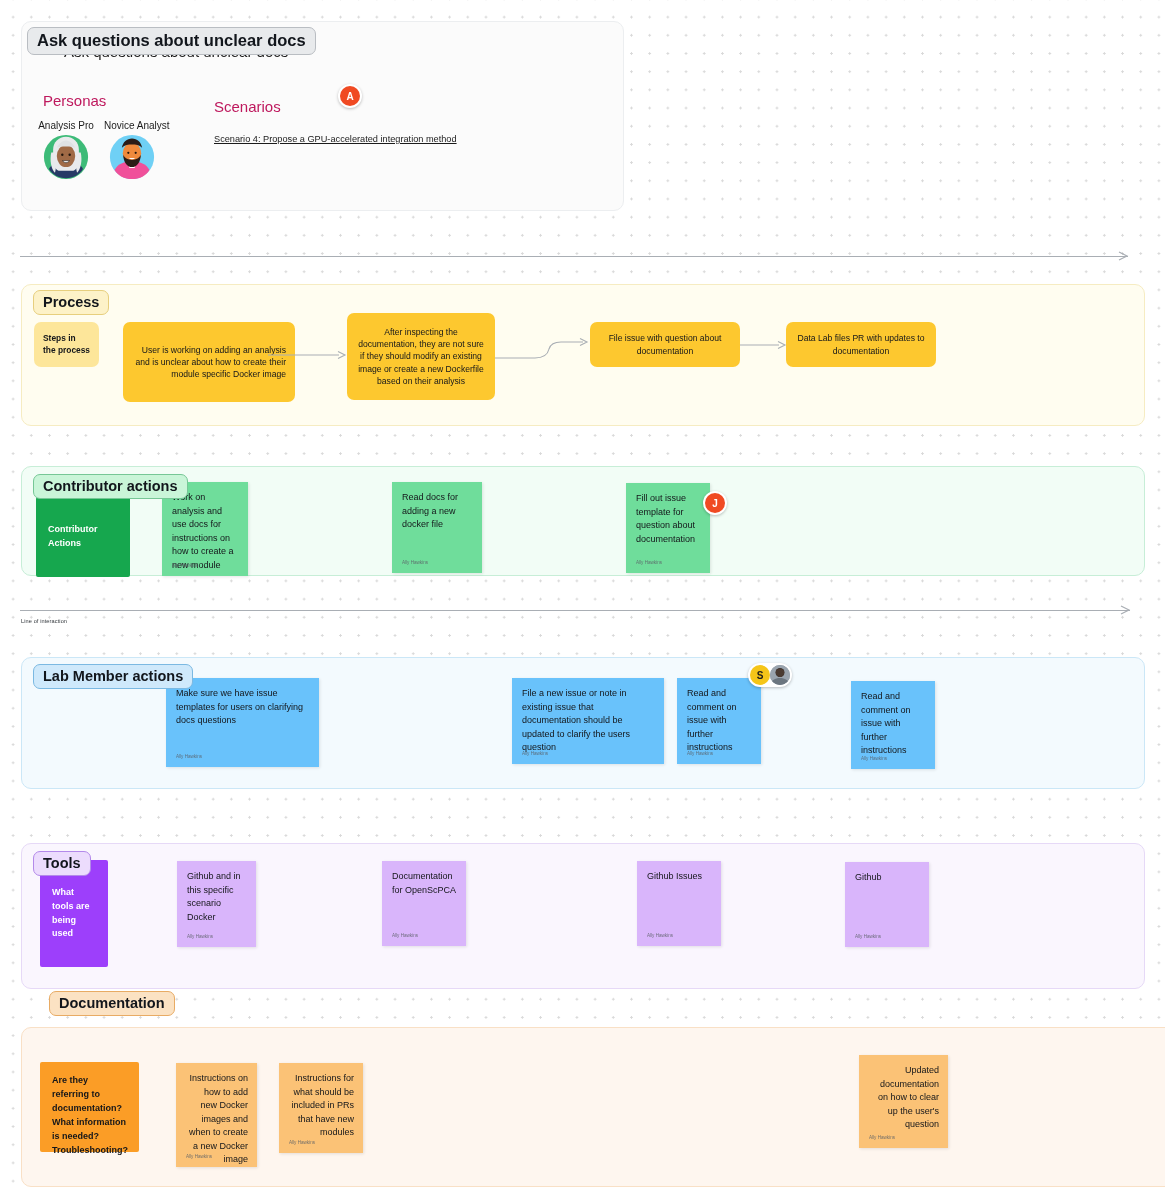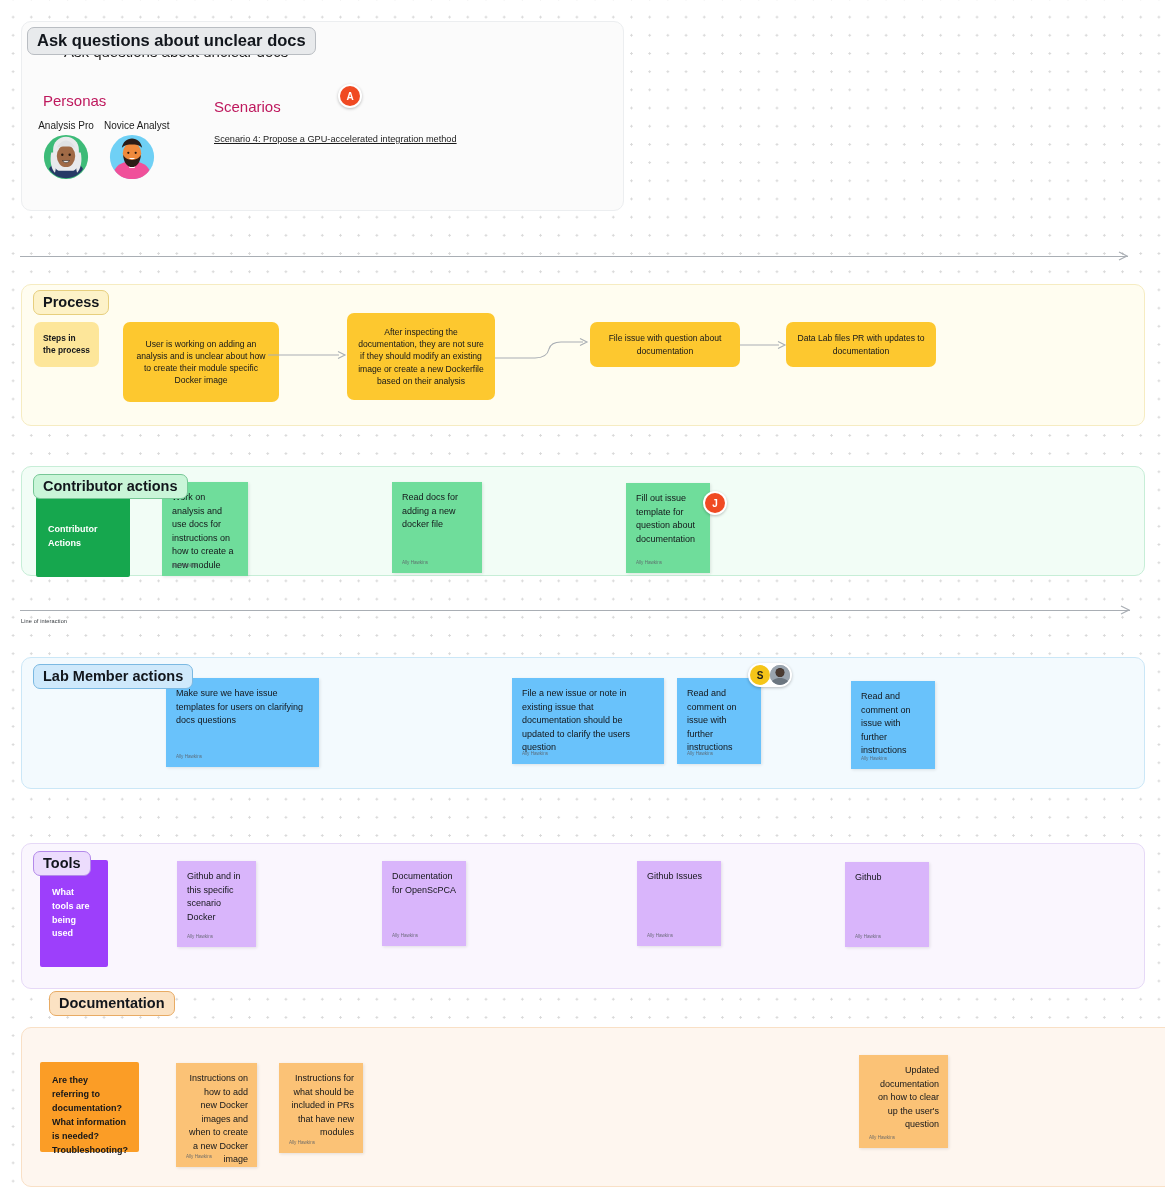--- a/index.html
+++ b/index.html
@@ -250,21 +250,21 @@
 
   <div class="hline" style="left:20px; top:256px; width:1108px;"></div>
   <svg class="hline-arrow" style="left:1118px; top:249px;" width="16" height="16" viewBox="0 0 16 16">
     <path d="M1 3 L9 7 L1 11" fill="none" stroke="#a9aeb4" stroke-width="1.2"></path>
   </svg>
 
   <div class="band" id="band-process"></div>
   <div class="frame-title band-title" id="title-process">Process</div>
 
   <div class="proc-box anchor" style="left:34px; top:322px; width:65px; height:45px;">Steps in the process</div>
-  <div class="proc-box" style="left:123px; top:322px; width:156px; height:80px;">User is working on adding an analysis and is unclear about how to create their module specific Docker image</div>
+  <div class="proc-box" style="left:123px; top:322px; width:172px; height:80px;text-align:right;">User is working on adding an analysis and is unclear about how to create their module specific Docker image</div>
   <div class="proc-box" style="left:347px; top:313px; width:148px; height:87px;">After inspecting the documentation, they are not sure if they should modify an existing image or create a new Dockerfile based on their analysis</div>
   <div class="proc-box" style="left:590px; top:322px; width:150px; height:45px;">File issue with question about documentation</div>
   <div class="proc-box" style="left:786px; top:322px; width:150px; height:45px;">Data Lab files PR with updates to documentation</div>
 
   <svg class="flow" style="left:268px; top:348px;" width="82" height="14" viewBox="0 0 82 14">
     <path d="M0 7 H71" stroke="#a9aeb4" stroke-width="1.1" fill="none"></path>
     <path d="M70 3.5 L77 7 L70 10.5" fill="none" stroke="#a9aeb4" stroke-width="1.1"></path>
   </svg>
   <svg class="flow" style="left:495px; top:336px;" width="98" height="30" viewBox="0 0 98 30">
     <path d="M0 22 H40 Q52 22 54 13 Q56 6 66 6 H88" stroke="#a9aeb4" stroke-width="1.1" fill="none"></path>

